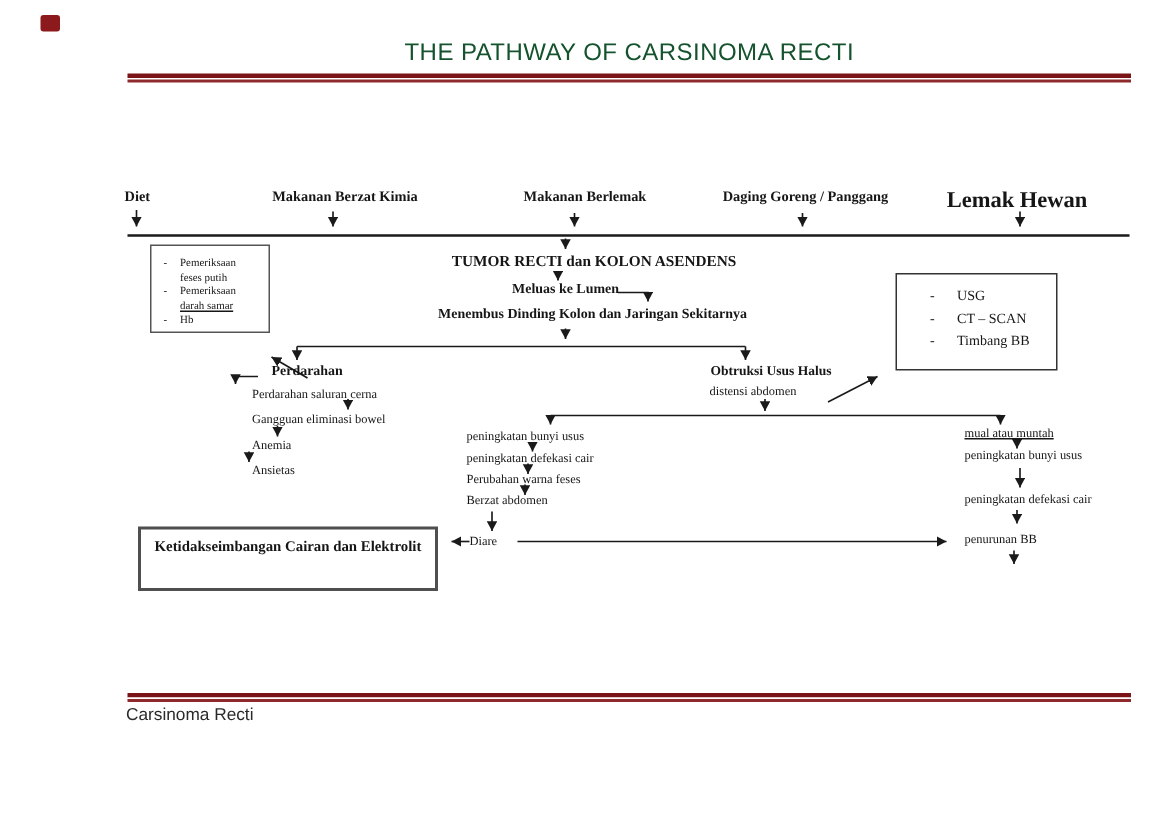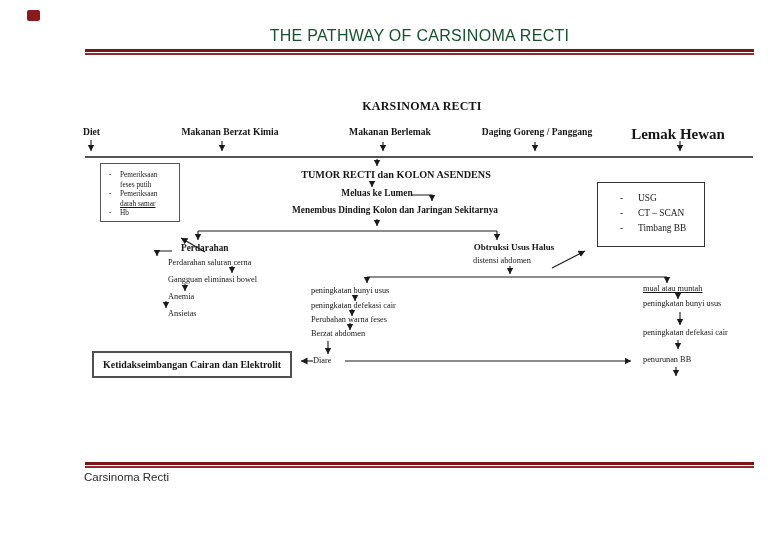--- a/index.html
+++ b/index.html
@@ -59,21 +59,21 @@
   
   .box{position:absolute;background:#ffffff;box-sizing:border-box;}
   .exam-box{left:100px;top:163px;width:80px;height:59px;border:1px solid #555;padding:6px 3px 0 8px;
             font-size:7.3px;line-height:9.6px;}
   .exam-row{display:flex;}
   .exam-row .dash{width:11px;flex:none;}
   .exline{display:block;}
   .usg-box{left:597px;top:182px;width:108px;height:65px;border:1.5px solid #333;padding:5px 0 0 22px;font-size:9.4px;}
   .usg-row{display:flex;margin-top:5px;}
   .usg-row .dash{width:18px;flex:none;}
-  .dx-left{left:92px;top:351px;width:200px;height:27px;border:2px solid #4f4f4f;
+  .dx-left{left:92px;top:351px;width:200px;height:43px;border:2px solid #4f4f4f;
            font-weight:bold;font-size:9.9px;text-align:center;line-height:24px;white-space:nowrap;}
   .dx-right{left:500px;top:383px;width:233px;height:24px;border:1.5px solid #3a3a3a;
             font-weight:bold;font-size:10.2px;text-align:center;line-height:22px;white-space:nowrap;}
 
   .connectors{position:absolute;left:0;top:0;}
 </style>
 </head>
 <body>
 
 <div class="page">
@@ -130,21 +130,20 @@
       <path d="M313 361 H301" marker-end="url(#arw)"></path>
       <path d="M345 361 H631" marker-end="url(#arw)"></path>
 
       <path d="M678 293 V299" marker-end="url(#arw)"></path>
       <path d="M680 312 V325" marker-end="url(#arw)"></path>
       <path d="M678 340 V349" marker-end="url(#arw)"></path>
       <path d="M676 367 V376" marker-end="url(#arw)"></path>
     </g>
   </svg>
 
-  <div class="t b c karsinoma">KARSINOMA RECTI</div>
   <div class="t b f-diet">Diet</div>
   <div class="t b c f-mbk">Makanan Berzat Kimia</div>
   <div class="t b c f-mb">Makanan Berlemak</div>
   <div class="t b c f-dgp">Daging Goreng / Panggang</div>
   <div class="t b c f-lh">Lemak Hewan</div>
 
   <div class="box exam-box">
     <div class="exam-row">
       <span class="dash">-</span>
       <span><span>Pemeriksaan</span><span class="exline">feses putih</span></span>

